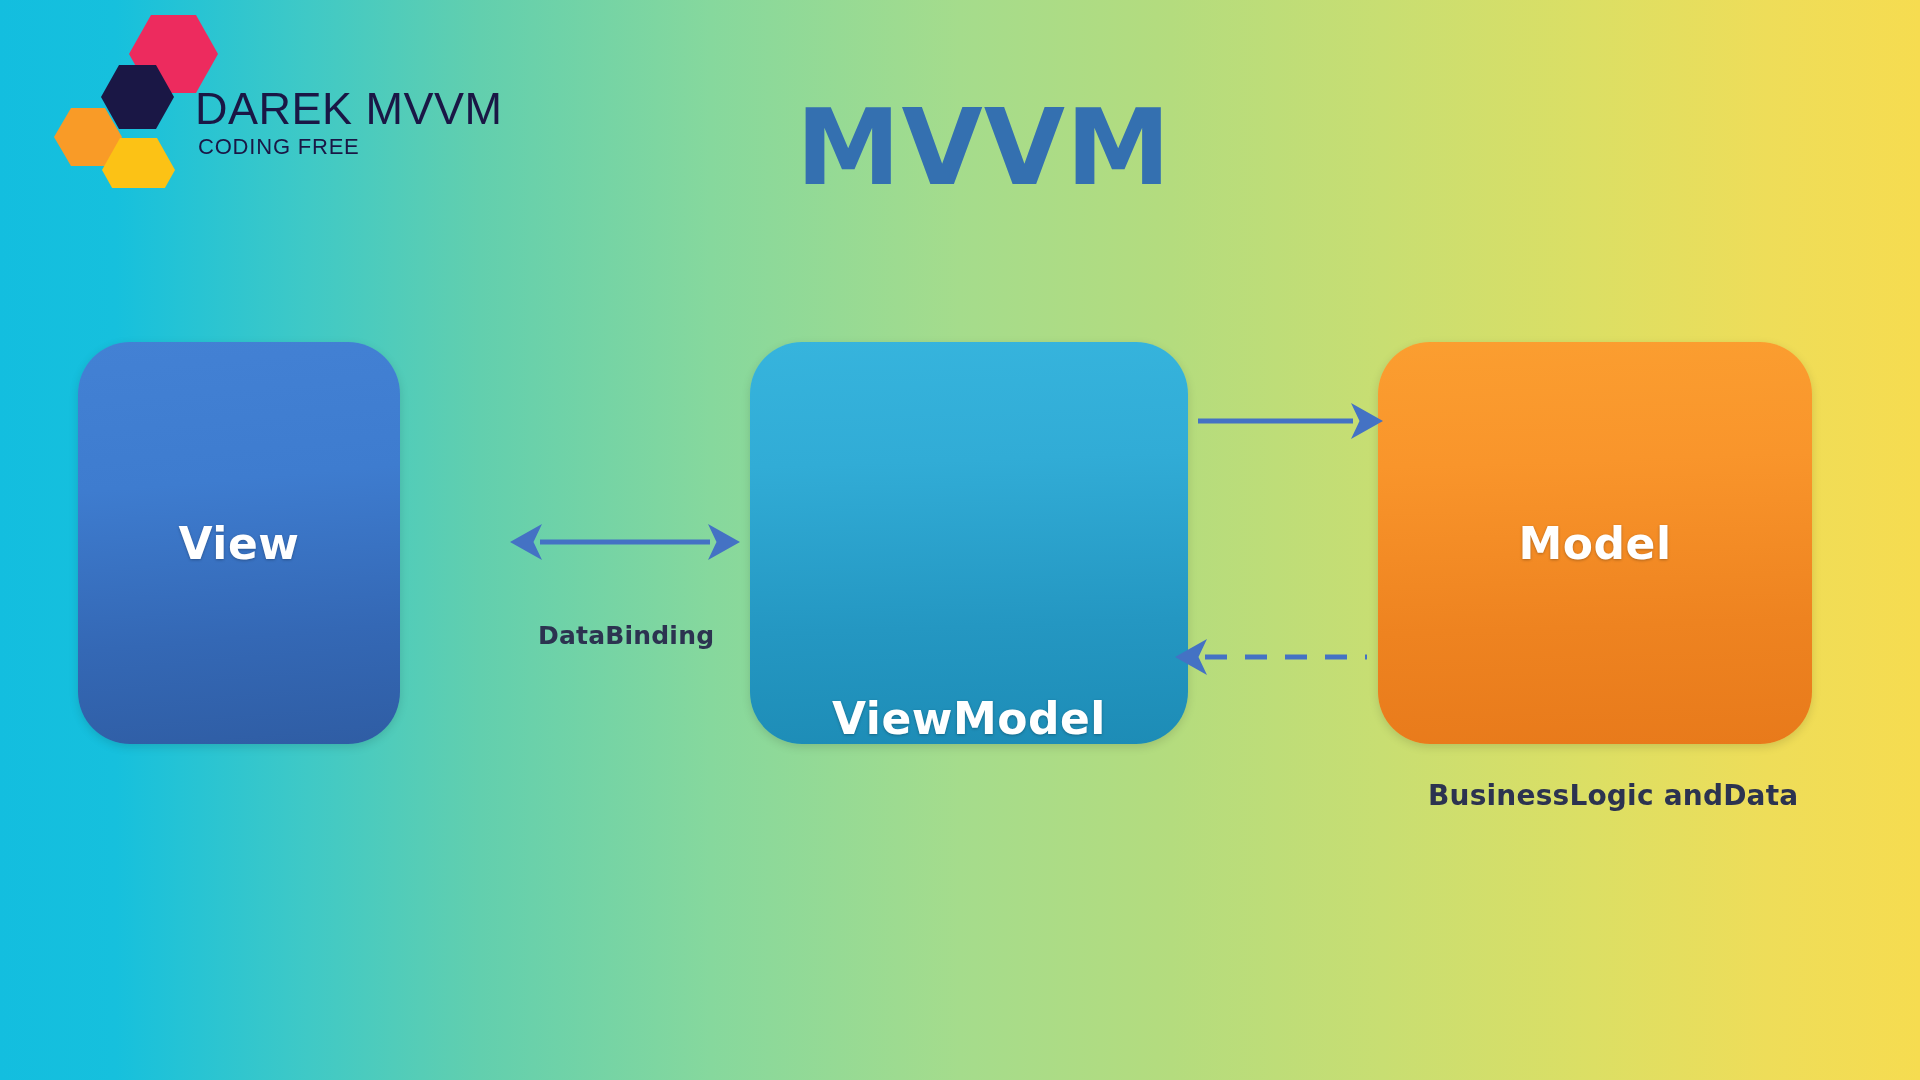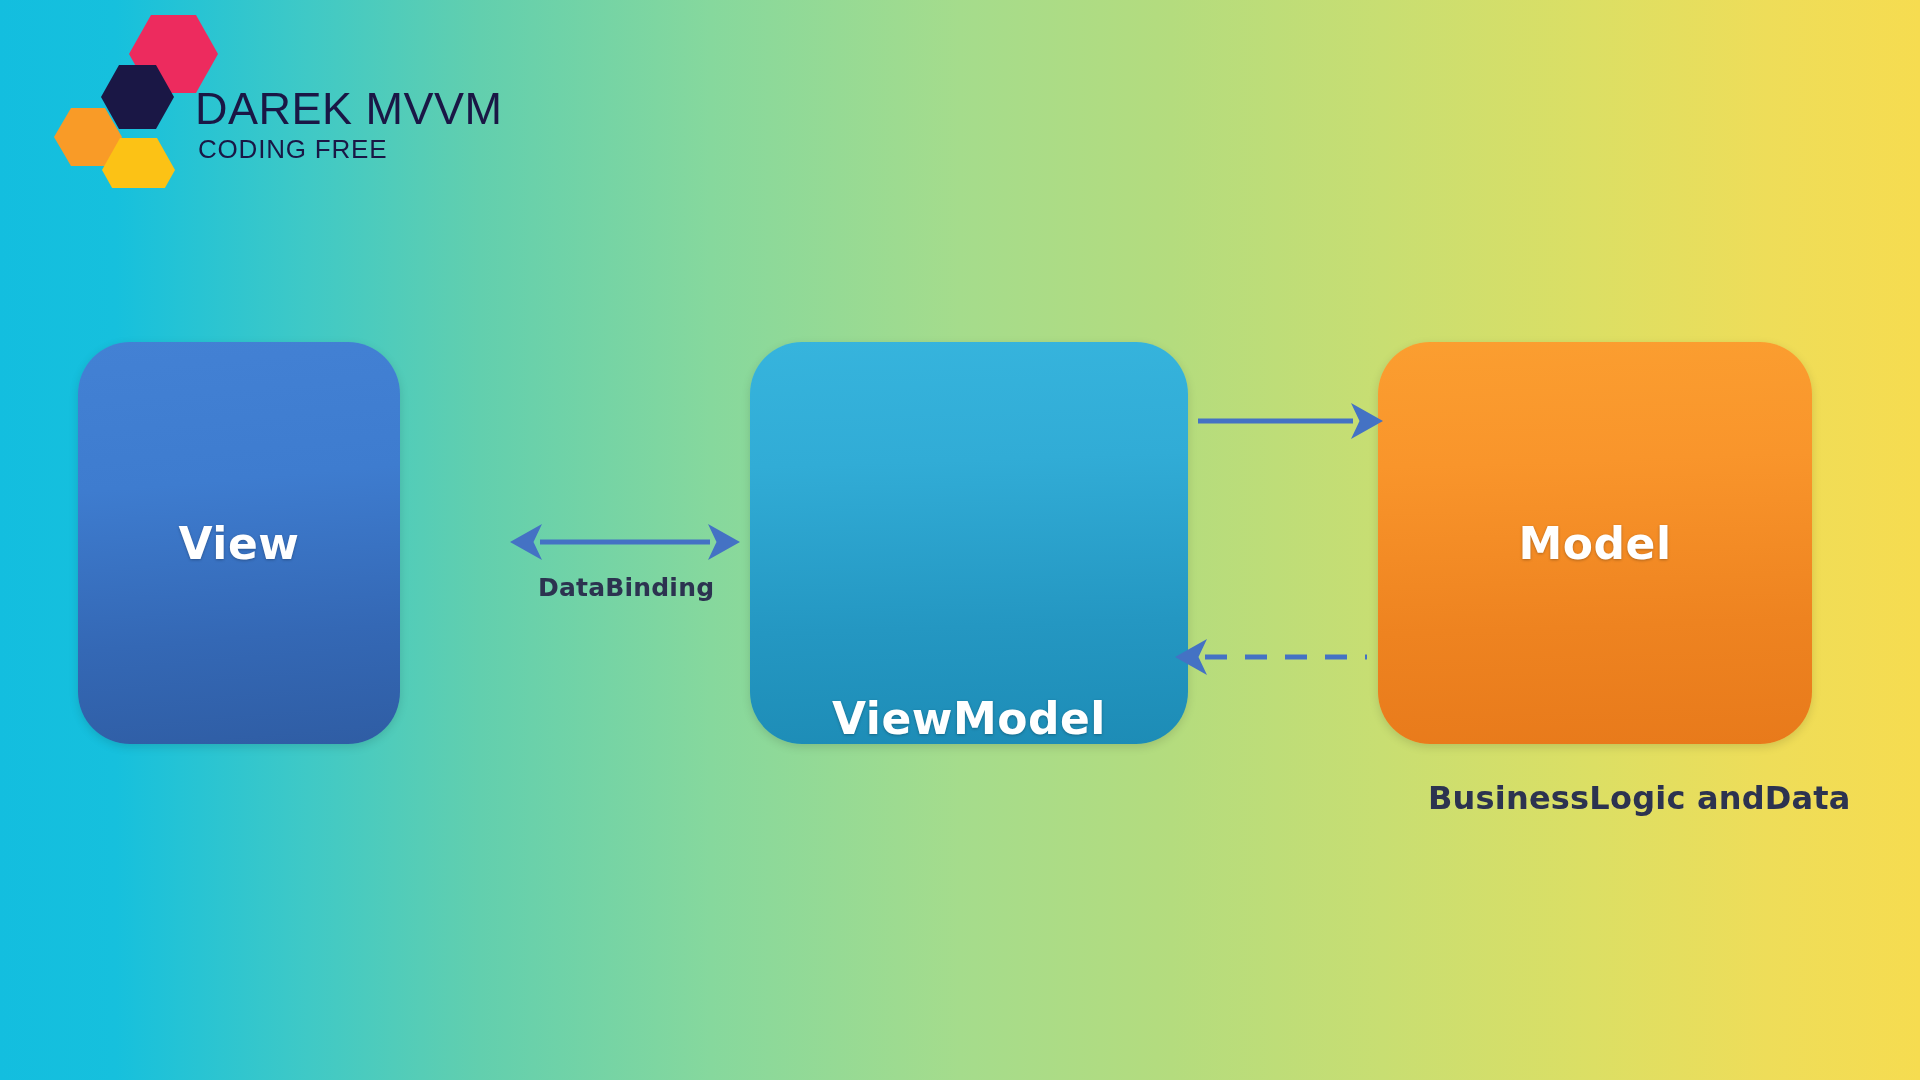--- a/index.html
+++ b/index.html
@@ -50,21 +50,21 @@
     letter-spacing: 0.5px;
     color: #1A1745;
     white-space: nowrap;
     line-height: 1;
   }
   .logo-tagline {
     position: absolute;
     left: 148px;
     top: 128px;
     font-family: "Liberation Sans", sans-serif;
-    font-size: 26px;
+    font-size: 22px;
     font-weight: 400;
     letter-spacing: 0.8px;
     color: #1A1745;
     white-space: nowrap;
     line-height: 1;
   }
 
   
   #mvvm-title {
     position: absolute;
@@ -121,20 +121,21 @@
   #arrow-vm-to-model { left: 1185px; top: 400px; }
   #arrow-model-to-vm { left: 1185px; top: 636px; }
 
   .edge-label {
     position: absolute;
     font-family: "DejaVu Sans", sans-serif;
     font-weight: bold;
     color: #2C3350;
     white-space: nowrap;
     line-height: 1;
+    margin-top: 48px;
   }
   #label-databinding {
     left: 538px; top: 575px;
     font-size: 25px;
     letter-spacing: 0.2px;
   }
 
   
   .caption {
     position: absolute;
@@ -144,21 +145,21 @@
     white-space: nowrap;
     line-height: 1;
   }
   #caption-left {
     left: 356px; top: 776px;
     font-size: 28px;
     letter-spacing: 0.2px;
   }
   #caption-right {
     left: 1428px; top: 782px;
-    font-size: 32px;
+    font-size: 28px;
     letter-spacing: 0.2px;
   }
 </style>
 </head>
 <body>
 
 <div id="stage">
 
   <div id="logo">
     <svg width="460" height="180" viewBox="0 0 460 180">
@@ -168,20 +169,21 @@
       <polygon points="69,57 106,57 124,89 106,121 69,121 51,89" fill="#1A1745"></polygon>
 
       <polygon points="21,100 55,100 72,129 55,158 21,158 4,129" fill="#F99B27"></polygon>
 
       <polygon points="70,130 107,130 125,162 107,194 70,194 52,162" fill="#FCC215"></polygon>
     </svg>
     <div class="logo-wordmark">DAREK MVVM</div>
     <div class="logo-tagline">CODING FREE</div>
   </div>
 
+  <div id="mvvm-title">MVVM</div>
 
   <div class="node" id="node-view">
     <span class="node-label">View</span>
   </div>
 
   <div class="node" id="node-viewmodel">
     <span class="node-label">ViewModel</span>
   </div>
 
   <div class="node" id="node-model">

